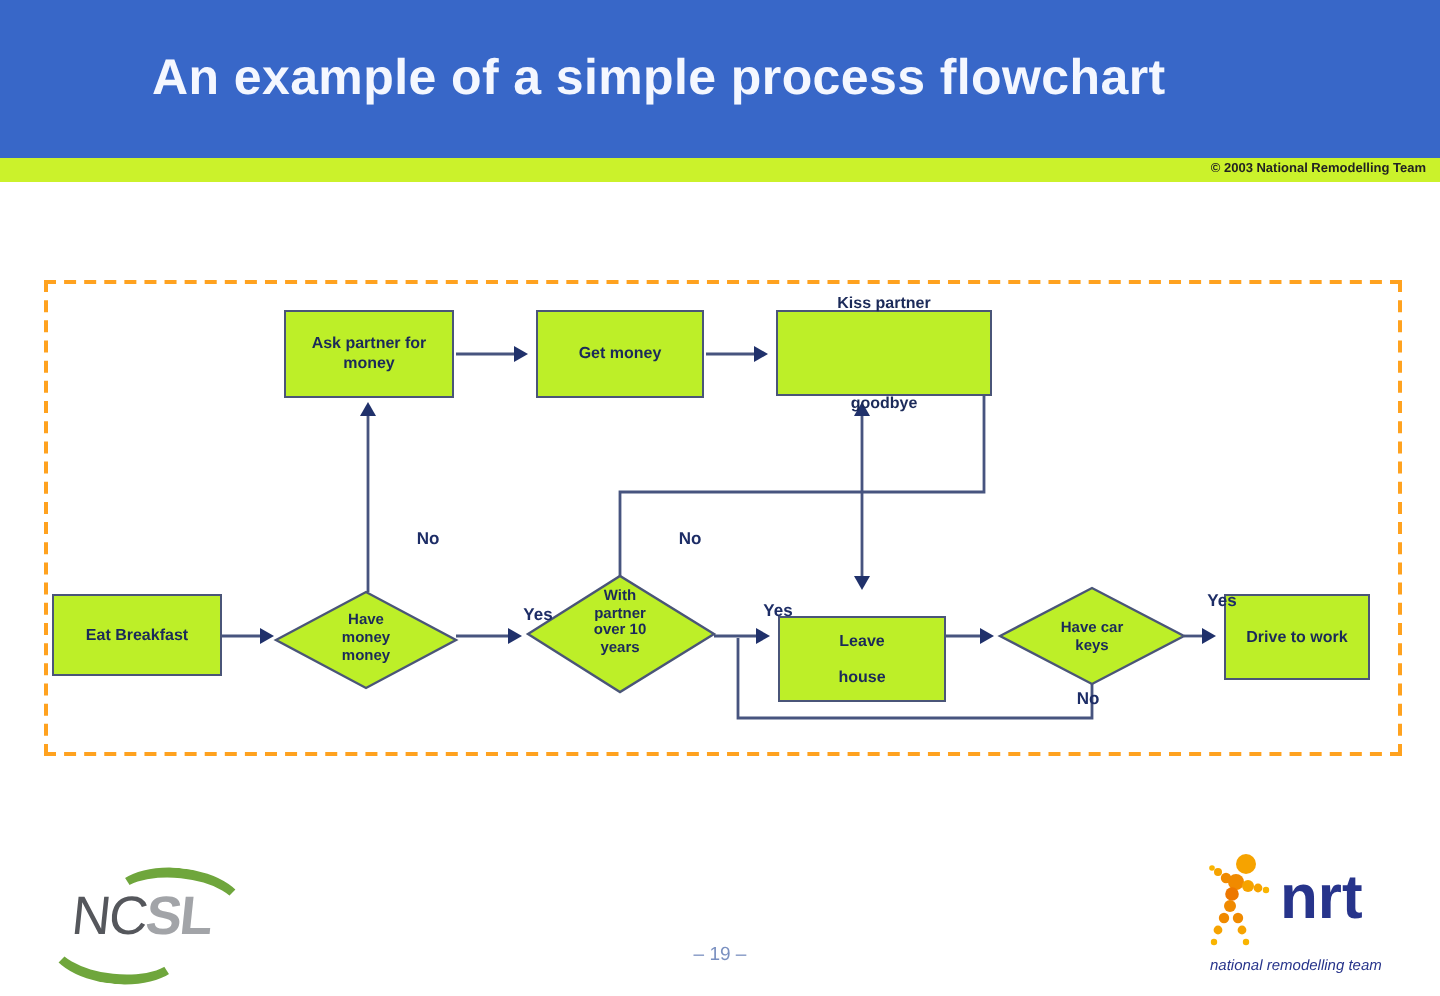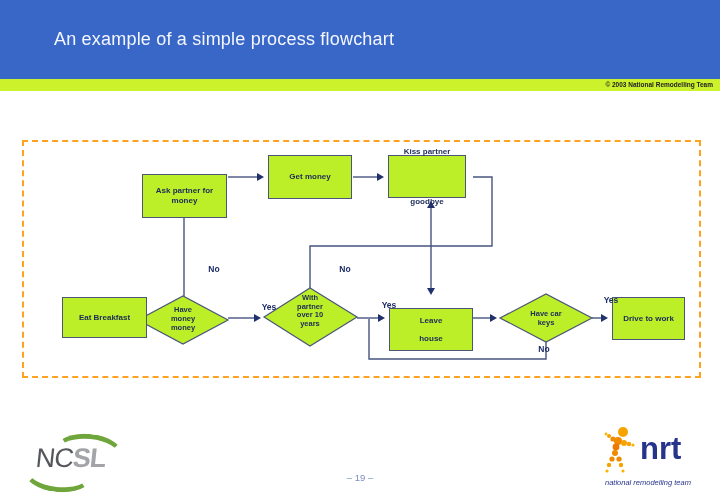--- a/index.html
+++ b/index.html
@@ -2,38 +2,38 @@
 <html><head>
 <meta charset="utf-8">
 <style>
   html,body{margin:0;padding:0;background:#fff;}
   #slide{position:relative;width:720px;height:498px;background:#ffffff;overflow:hidden;
          font-family:"Liberation Sans",sans-serif;}
 
   
   .header-bar{position:absolute;left:0;top:0;width:720px;height:79px;background:#3867C8;
               display:flex;align-items:center;}
-  .header-title{padding-left:54px;font-size:18px;font-weight:normal;color:#F4F7FF;letter-spacing:.2px;}
+  .header-title{padding-left:76px;font-size:25px;font-weight:bold;color:#F4F7FF;letter-spacing:.2px;}
   .green-strip{position:absolute;left:0;top:79px;width:720px;height:12px;background:#CBF22B;}
   .copyright{position:absolute;right:7px;top:0;line-height:12px;font-size:6.5px;font-weight:600;color:#222;}
 
   
   .dashed-frame{position:absolute;left:22px;top:140px;width:679px;height:238px;
                 border:2px dashed #FFA21F;box-sizing:border-box;z-index:1;}
 
   #connector-svg{position:absolute;left:0;top:0;width:720px;height:498px;z-index:2;}
 
   
   .pbox{position:absolute;background:#BDEF28;border:1px solid #4A5578;box-sizing:border-box;
         display:flex;flex-direction:column;justify-content:center;align-items:center;
         text-align:center;font-weight:bold;font-size:8px;color:#1B2A59;line-height:1.25;z-index:3;}
-  .b-ask  {left:142px;top:155px;width:85px;height:44px;margin-top:19px;}
+  .b-ask  {left:142px;top:155px;width:85px;height:44px;}
   .b-get  {left:268px;top:155px;width:84px;height:44px;}
-  .b-kiss {left:388px;top:155px;width:78px;height:43px;line-height:2.2;gap:32px;}
-  .b-eat  {left:26px; top:297px;width:85px;height:41px;margin-left:36px;}
+  .b-kiss {left:388px;top:155px;width:108px;height:43px;line-height:2.2;gap:32px;}
+  .b-eat  {left:26px; top:297px;width:85px;height:41px;}
   .b-leave{left:389px;top:308px;width:84px;height:43px;line-height:2.2;}
   .b-drive{left:612px;top:297px;width:73px;height:43px;}
 
   
   .dtext{position:absolute;text-align:center;font-weight:bold;font-size:7.5px;color:#1B2A59;
          line-height:1.2;z-index:3;}
   .d1t{left:153px;top:305px;width:60px;}
   .d2t{left:280px;top:294px;width:60px;line-height:1.15;}
   .d3t{left:516px;top:309px;width:60px;}
 

